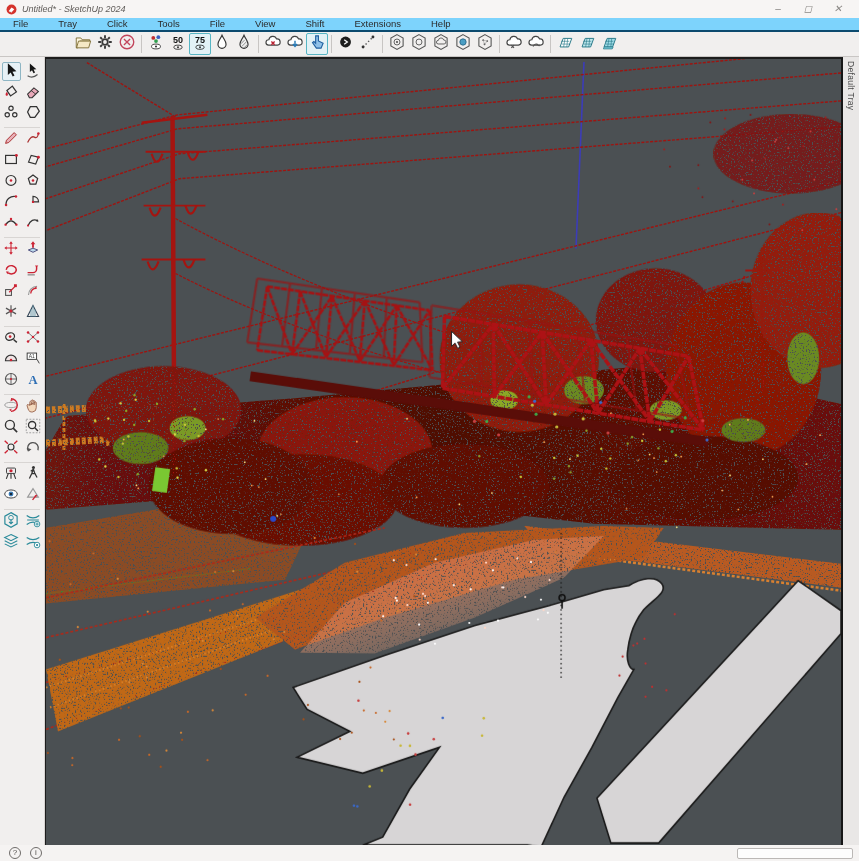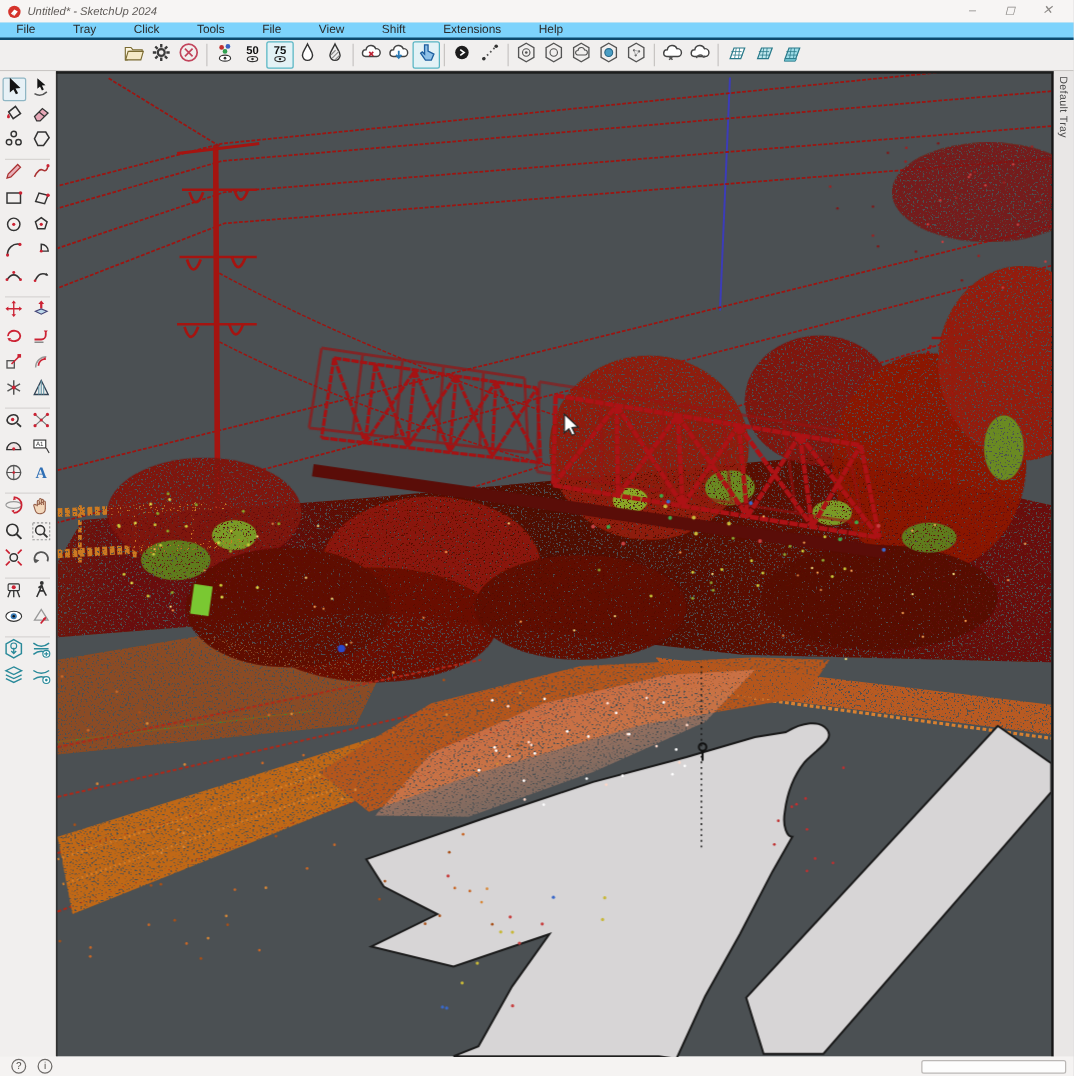--- a/index.html
+++ b/index.html
@@ -15,21 +15,21 @@
   #titlebar .wingap { flex:1; }
   .winbtn { width:30px; text-align:center; color:#8a8784; font-size:10px; line-height:18px; }
 
   
   #menubar { height:14px; background:#7dd3fc; display:flex; align-items:center;
     padding-left:6px; gap:16px; border-bottom:2px solid #0c4a6e; flex:0 0 auto; }
   .menu-item { font-size:9.5px; color:#2b2b2b; padding:0 7px; line-height:14px; }
 
   
   #toolbar { height:25px; background:#f1efee; display:flex; align-items:center;
-    padding-left:96px; border-bottom:1px solid #c9c6c4; flex:0 0 auto; }
+    padding-left:72px; border-bottom:1px solid #c9c6c4; flex:0 0 auto; }
   .tbtn { width:22px; height:22px; display:flex; align-items:center; justify-content:center;
     border:1px solid transparent; border-radius:2px; flex:0 0 auto; }
   .tbtn.active { border-color:#57b5c4; background:#e3f2f6; }
   .tsep { width:1px; height:18px; background:#c8c5c3; margin:0 3px; flex:0 0 auto; }
 
   
   #mainrow { flex:1; display:flex; min-height:0; }
 
   
   #tools { width:45px; background:#f1efee; border-right:1px solid #d7d4d2;

